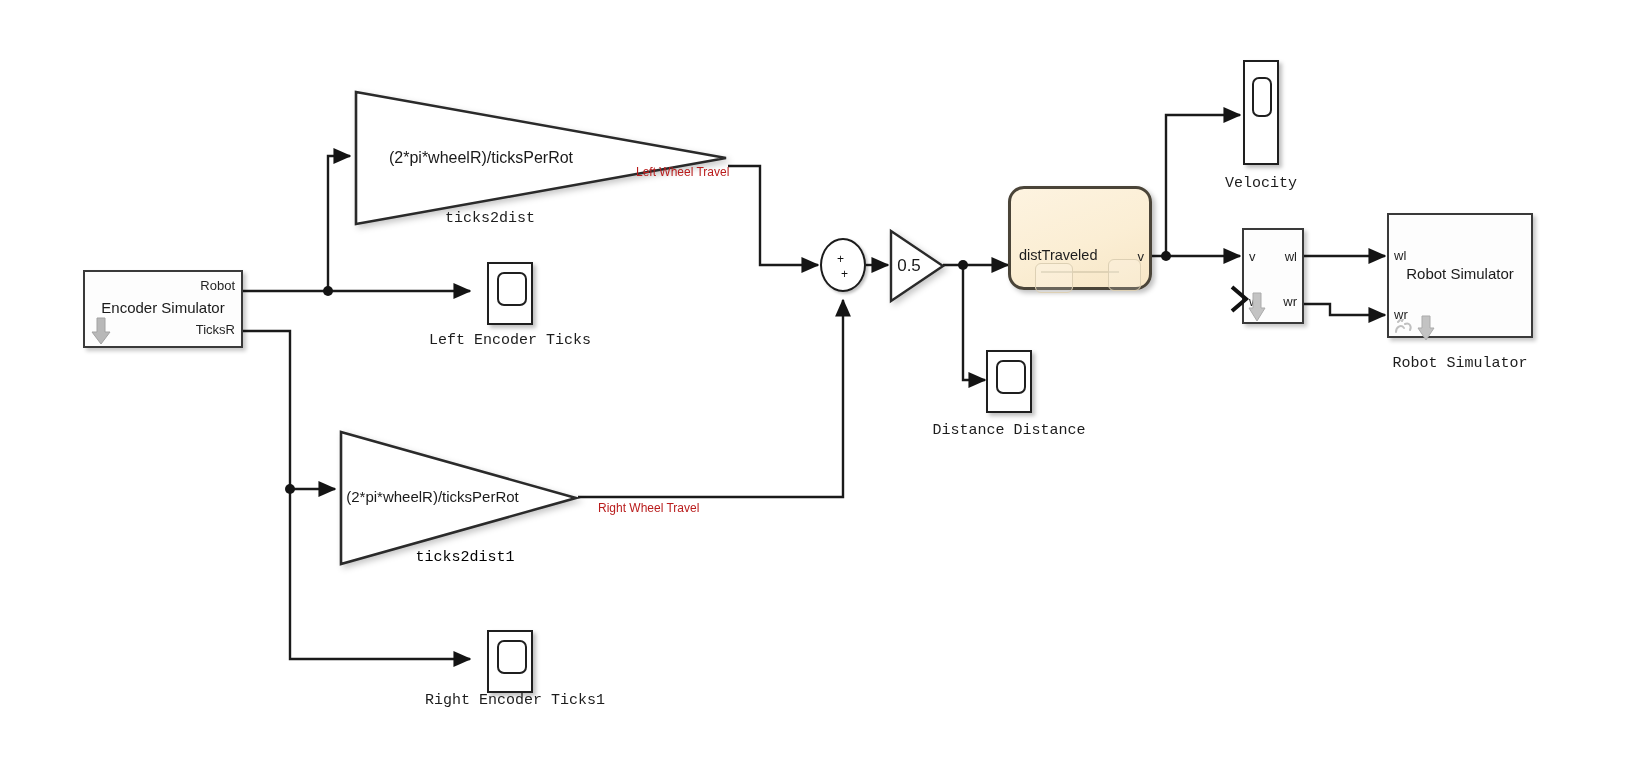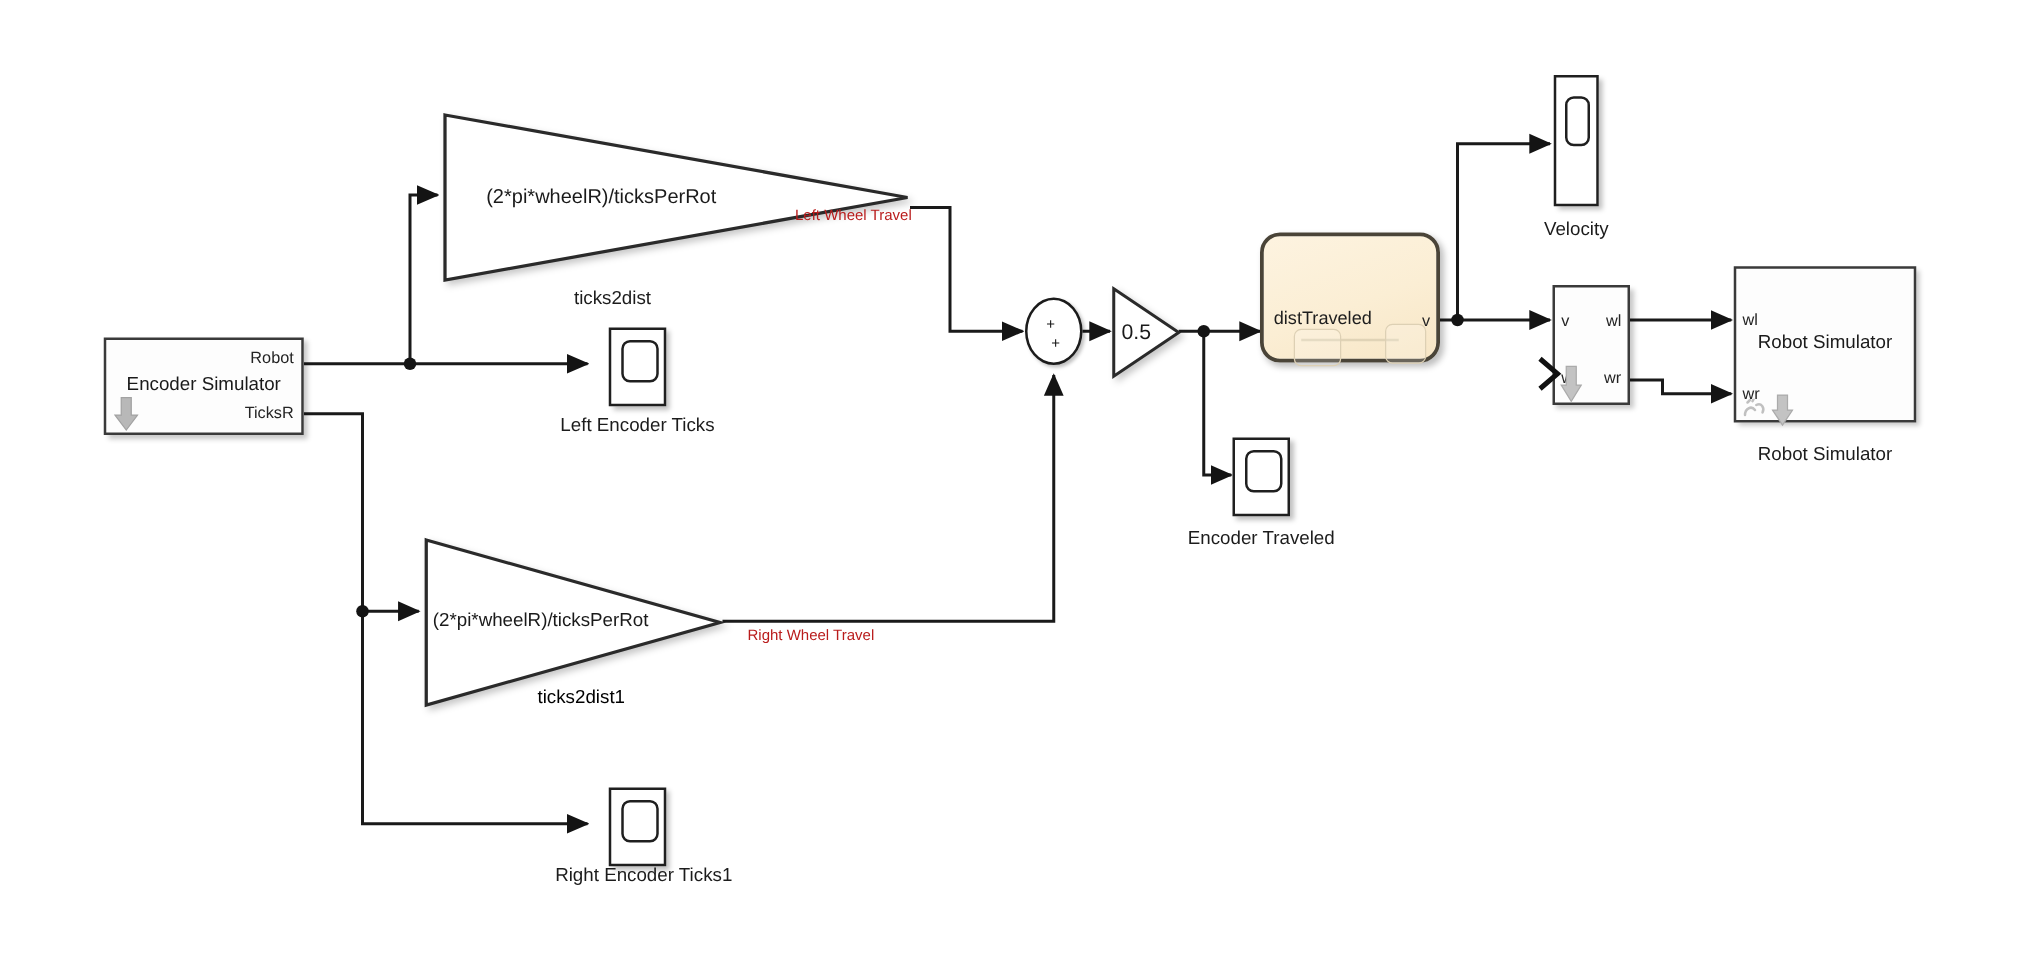--- a/index.html
+++ b/index.html
@@ -46,20 +46,21 @@
     font-size: 13px;
     color: #242424;
     white-space: nowrap;
   }
   .caption {
     position: absolute;
     font-size: 15px;
     color: #1c1c1c;
     white-space: nowrap;
     text-align: center;
+    font-family: Liberation Mono, monospace;
   }
   .sig-label {
     position: absolute;
     font-size: 12px;
     color: #b91c1c;
     white-space: nowrap;
   }
   
   .gain {
     position: absolute;
@@ -194,21 +195,21 @@
       <path d="M 6 1 L 14 1 L 14 15 L 19 15 L 10 27 L 1 15 L 6 15 Z" fill="#b8b8b8" stroke="#a2a2a2" stroke-width="1"></path>
     </svg>
   </div>
 
   <div class="gain" style="left:352px; top:88px; width:378px; height:140px;">
     <svg width="378" height="140" viewBox="0 0 378 140">
       <path d="M 4 4 L 374 70 L 4 136 Z" fill="#ffffff" stroke="#2a2a2a" stroke-width="2.6" stroke-linejoin="miter" style="filter: drop-shadow(3px 3px 3px rgba(0,0,0,0.22));"></path>
     </svg>
     <div class="gain-text" style="top:61px; padding-right:120px;">(2*pi*wheelR)/ticksPerRot</div>
   </div>
-  <div class="caption" style="left:400px; top:230px; width:180px;">ticks2dist</div>
+  <div class="caption" style="left:400px; top:210px; width:180px;">ticks2dist</div>
 
   <div class="sig-label" style="left:636px; top:165px;">Left Wheel Travel</div>
 
   <div class="scope" style="left:487px; top:262px; width:46px; height:63px;">
     <div class="scope-screen" style="left:8px; top:8px; width:30px; height:34px;"></div>
   </div>
   <div class="caption" style="left:420px; top:332px; width:180px;">Left Encoder Ticks</div>
 
   <div class="gain" style="left:337px; top:428px; width:243px; height:140px;">
     <svg width="243" height="140" viewBox="0 0 243 140">
@@ -233,21 +234,21 @@
   <div class="gain" style="left:888px; top:228px; width:58px; height:76px;">
     <svg width="58" height="76" viewBox="0 0 58 76">
       <path d="M 3 3 L 55 38 L 3 73 Z" fill="#ffffff" stroke="#2a2a2a" stroke-width="2.4" stroke-linejoin="miter" style="filter: drop-shadow(3px 3px 3px rgba(0,0,0,0.22));"></path>
     </svg>
     <div class="gain-text small" style="top:28px; padding-right:16px;">0.5</div>
   </div>
 
   <div class="scope" style="left:986px; top:350px; width:46px; height:63px;">
     <div class="scope-screen" style="left:8px; top:8px; width:30px; height:34px;"></div>
   </div>
-  <div class="caption" style="left:919px; top:422px; width:180px;">Encoder Traveled</div>
+  <div class="caption" style="left:919px; top:422px; width:180px;">Distance Distance</div>
 
   <div class="sfchart" style="left:1008px; top:186px; width:144px; height:104px;">
     <div class="sf-link" style="left:30px; top:82px; width:78px;"></div>
     <div class="sf-state" style="left:24px; top:74px; width:38px; height:30px;"></div>
     <div class="sf-state" style="left:97px; top:70px; width:33px; height:32px;"></div>
     <div class="sf-name" style="left:8px; top:58px;">distTraveled</div>
     <div class="port-label" style="right:5px; top:60px; font-size:13px;">v</div>
   </div>
 
   <div class="blk rectblk" style="left:1242px; top:228px; width:62px; height:96px;">

